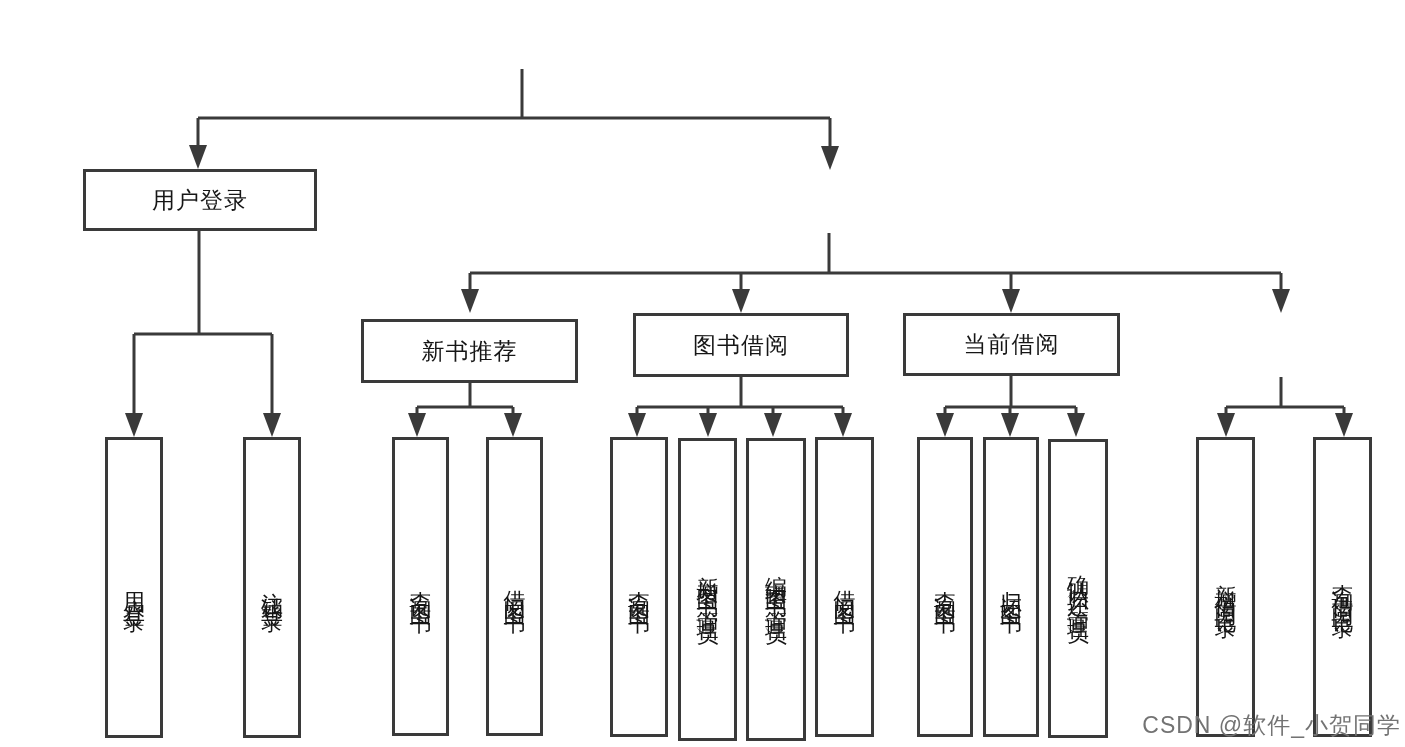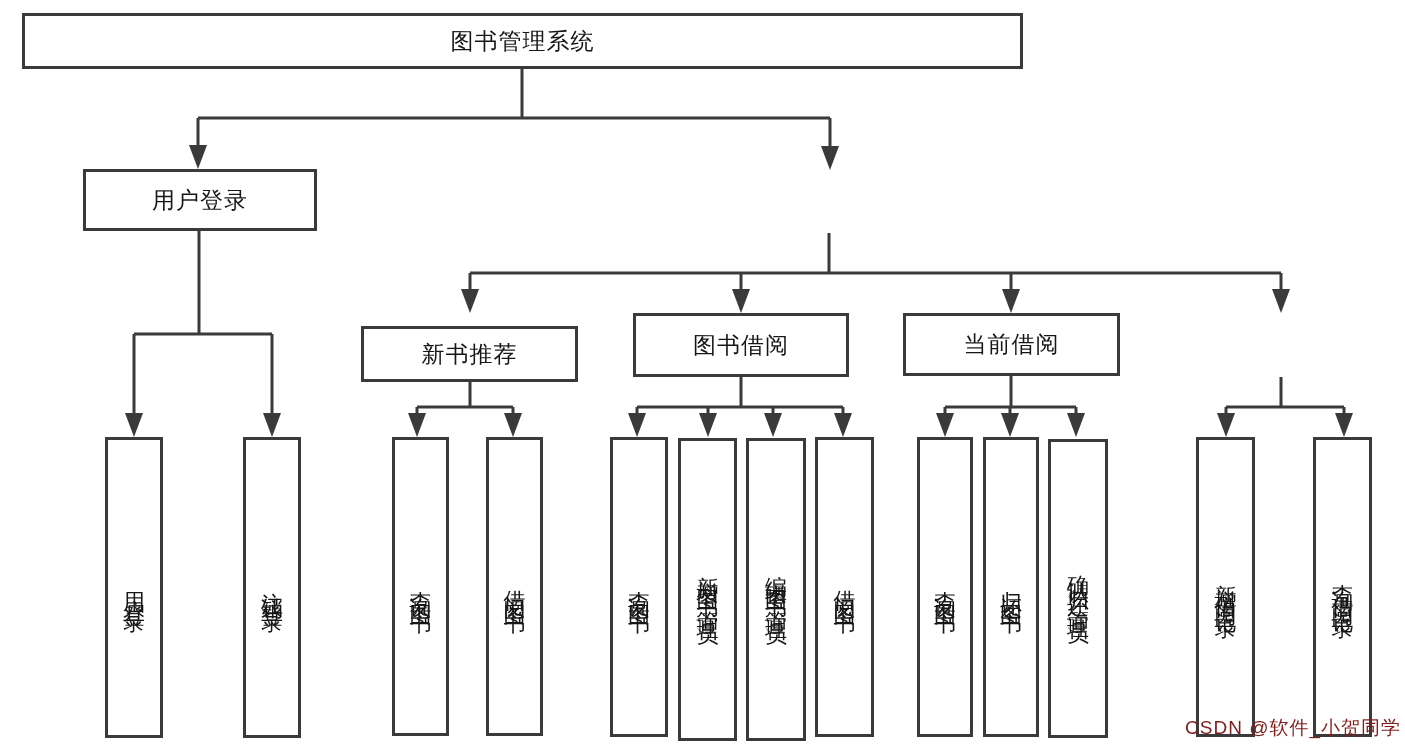--- a/index.html
+++ b/index.html
@@ -26,22 +26,22 @@
   .vnode span{
     writing-mode:vertical-rl;
     text-orientation:mixed;
     letter-spacing:7px;
     line-height:1;
   }
   .watermark{
     position:absolute;
     right:4px;
     bottom:6px;
-    font-size:19px;
-    color:#7f1d1d;
+    font-size:23px;
+    color:#737373;
     letter-spacing:1px;
     white-space:nowrap;
   }
 </style>
 </head>
 <body>
 
 <div class="stage">
 
   <svg class="connectors" width="1405" height="747" viewBox="0 0 1405 747">
@@ -66,29 +66,26 @@
              M699,413 L717,413 L708,437 Z
              M764,413 L782,413 L773,437 Z
              M834,413 L852,413 L843,437 Z
              M936,413 L954,413 L945,437 Z
              M1001,413 L1019,413 L1010,437 Z
              M1067,413 L1085,413 L1076,437 Z
              M1217,413 L1235,413 L1226,437 Z
              M1335,413 L1353,413 L1344,437 Z"></path>
   </svg>
 
-  <div class="node hnode" style="left:22px;top:13px;width:1001px;height:56px">
-    <span>图书管理系统</span>
-  </div>
 
   <div class="node hnode" style="left:83px;top:169px;width:234px;height:62px">
     <span>用户登录</span>
   </div>
 
-  <div class="node hnode" style="left:361px;top:326px;width:217px;height:56px">
+  <div class="node hnode" style="left:361px;top:319px;width:217px;height:64px">
     <span>新书推荐</span>
   </div>
   <div class="node hnode" style="left:633px;top:313px;width:216px;height:64px">
     <span>图书借阅</span>
   </div>
   <div class="node hnode" style="left:903px;top:313px;width:217px;height:63px">
     <span>当前借阅</span>
   </div>
 
   <div class="node vnode" style="left:105px;top:437px;width:58px;height:301px">

